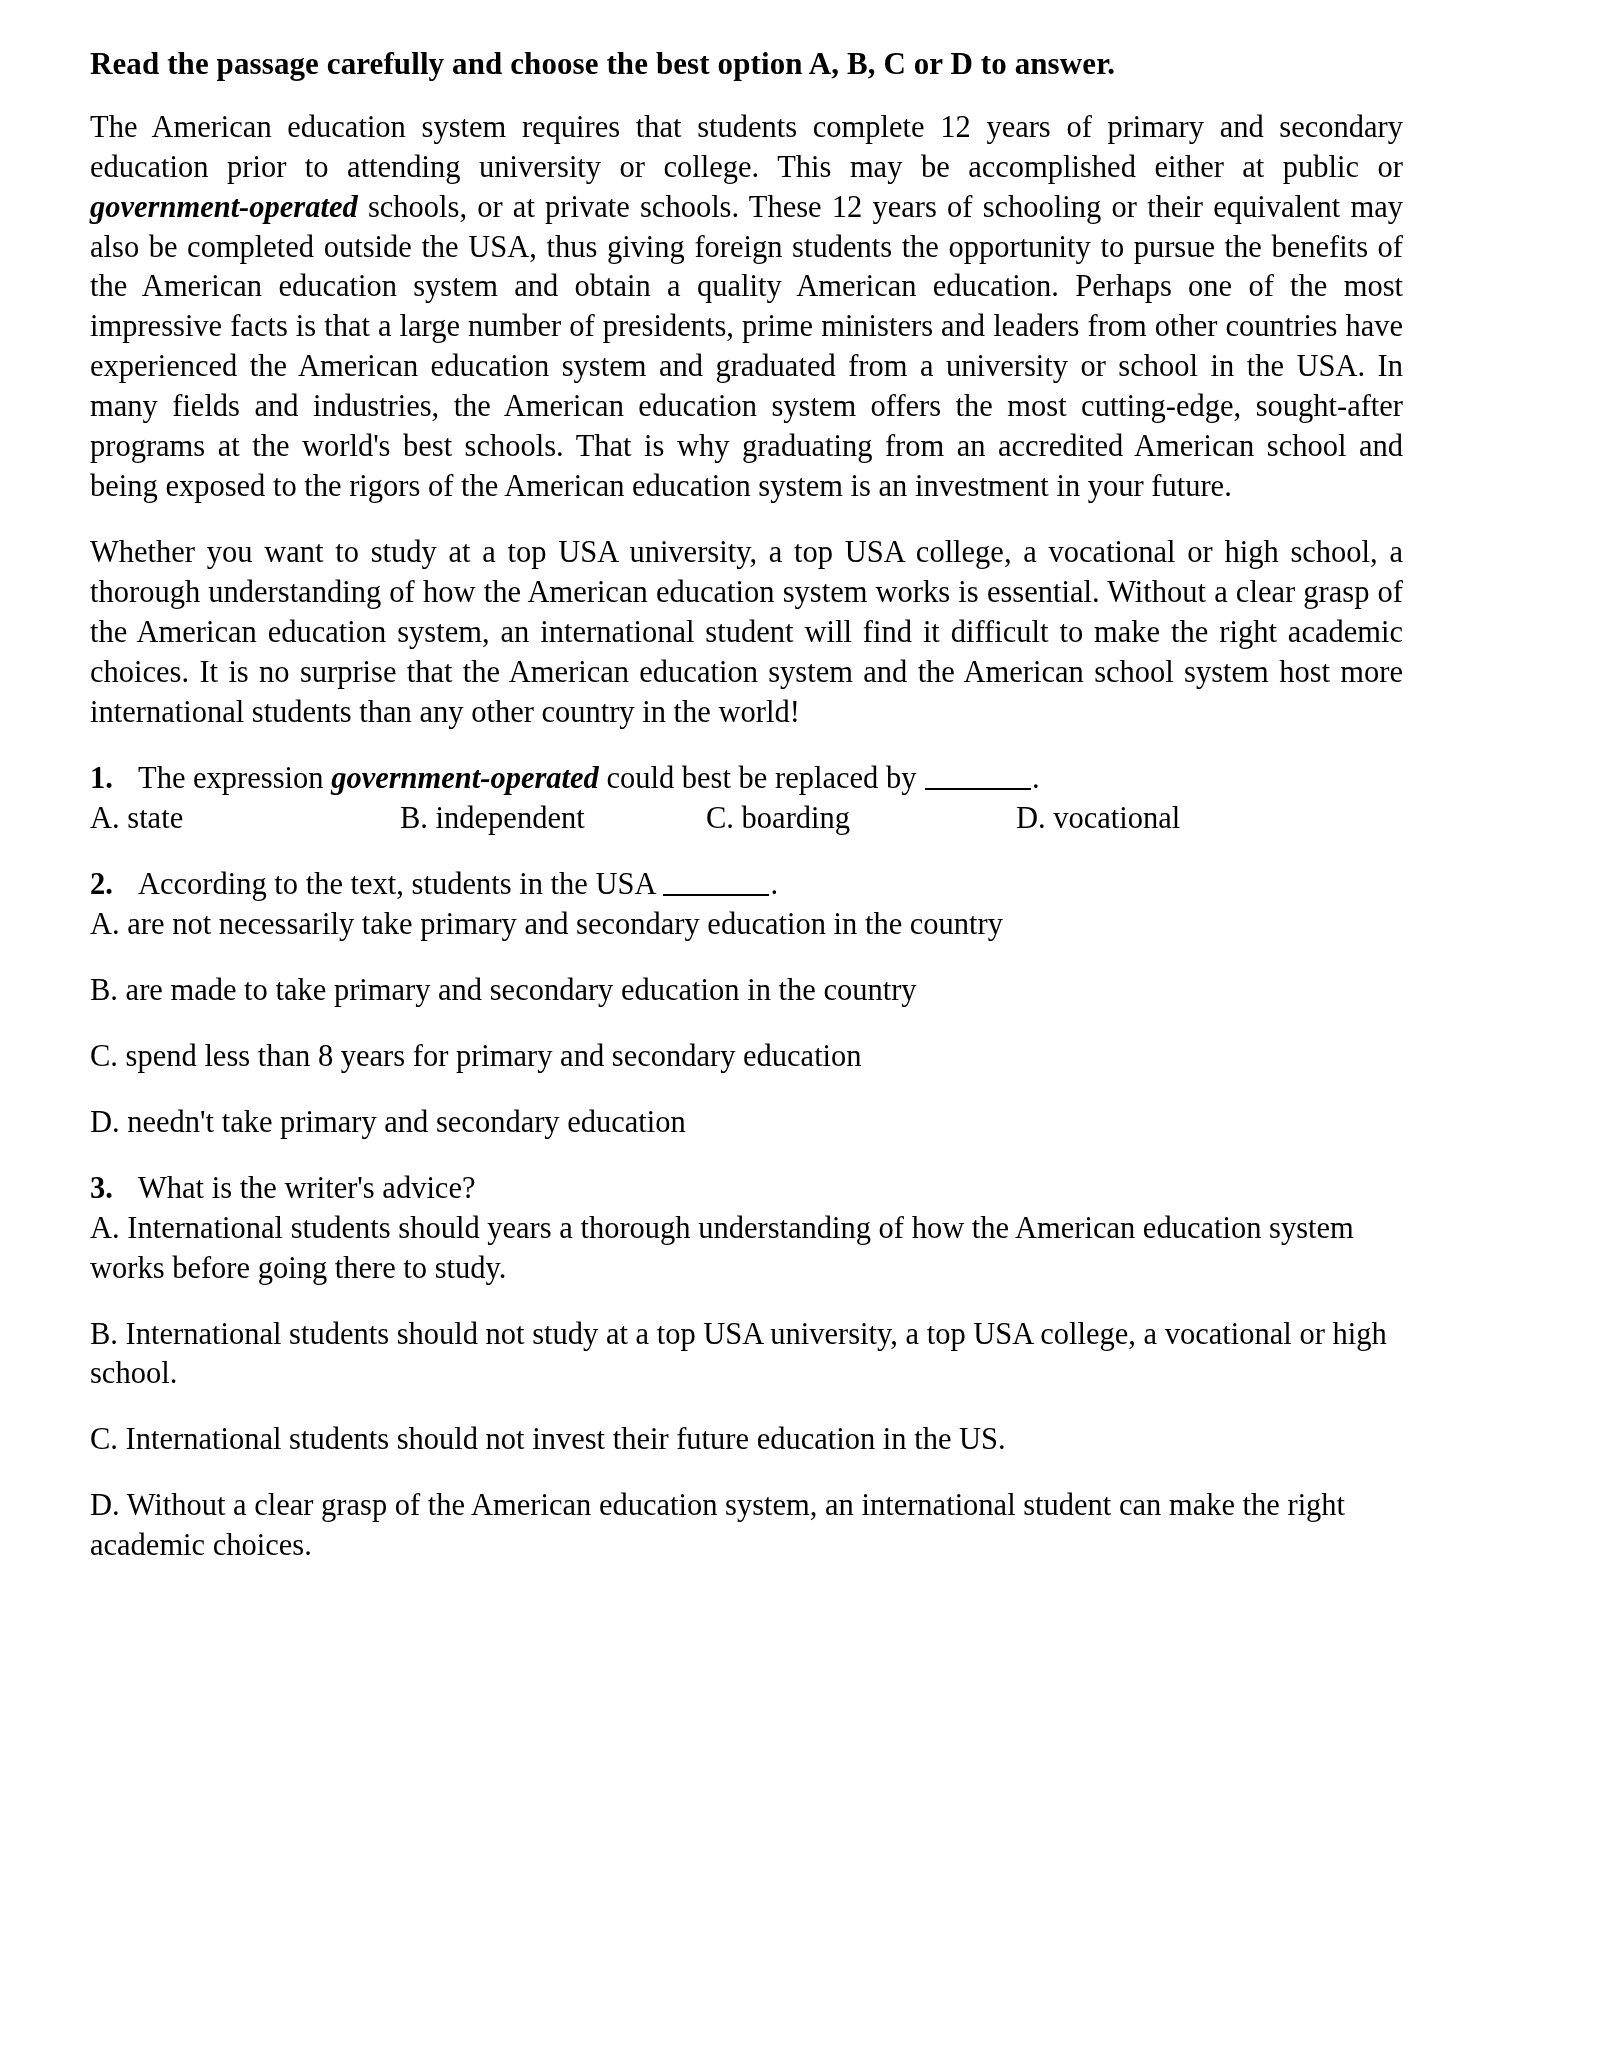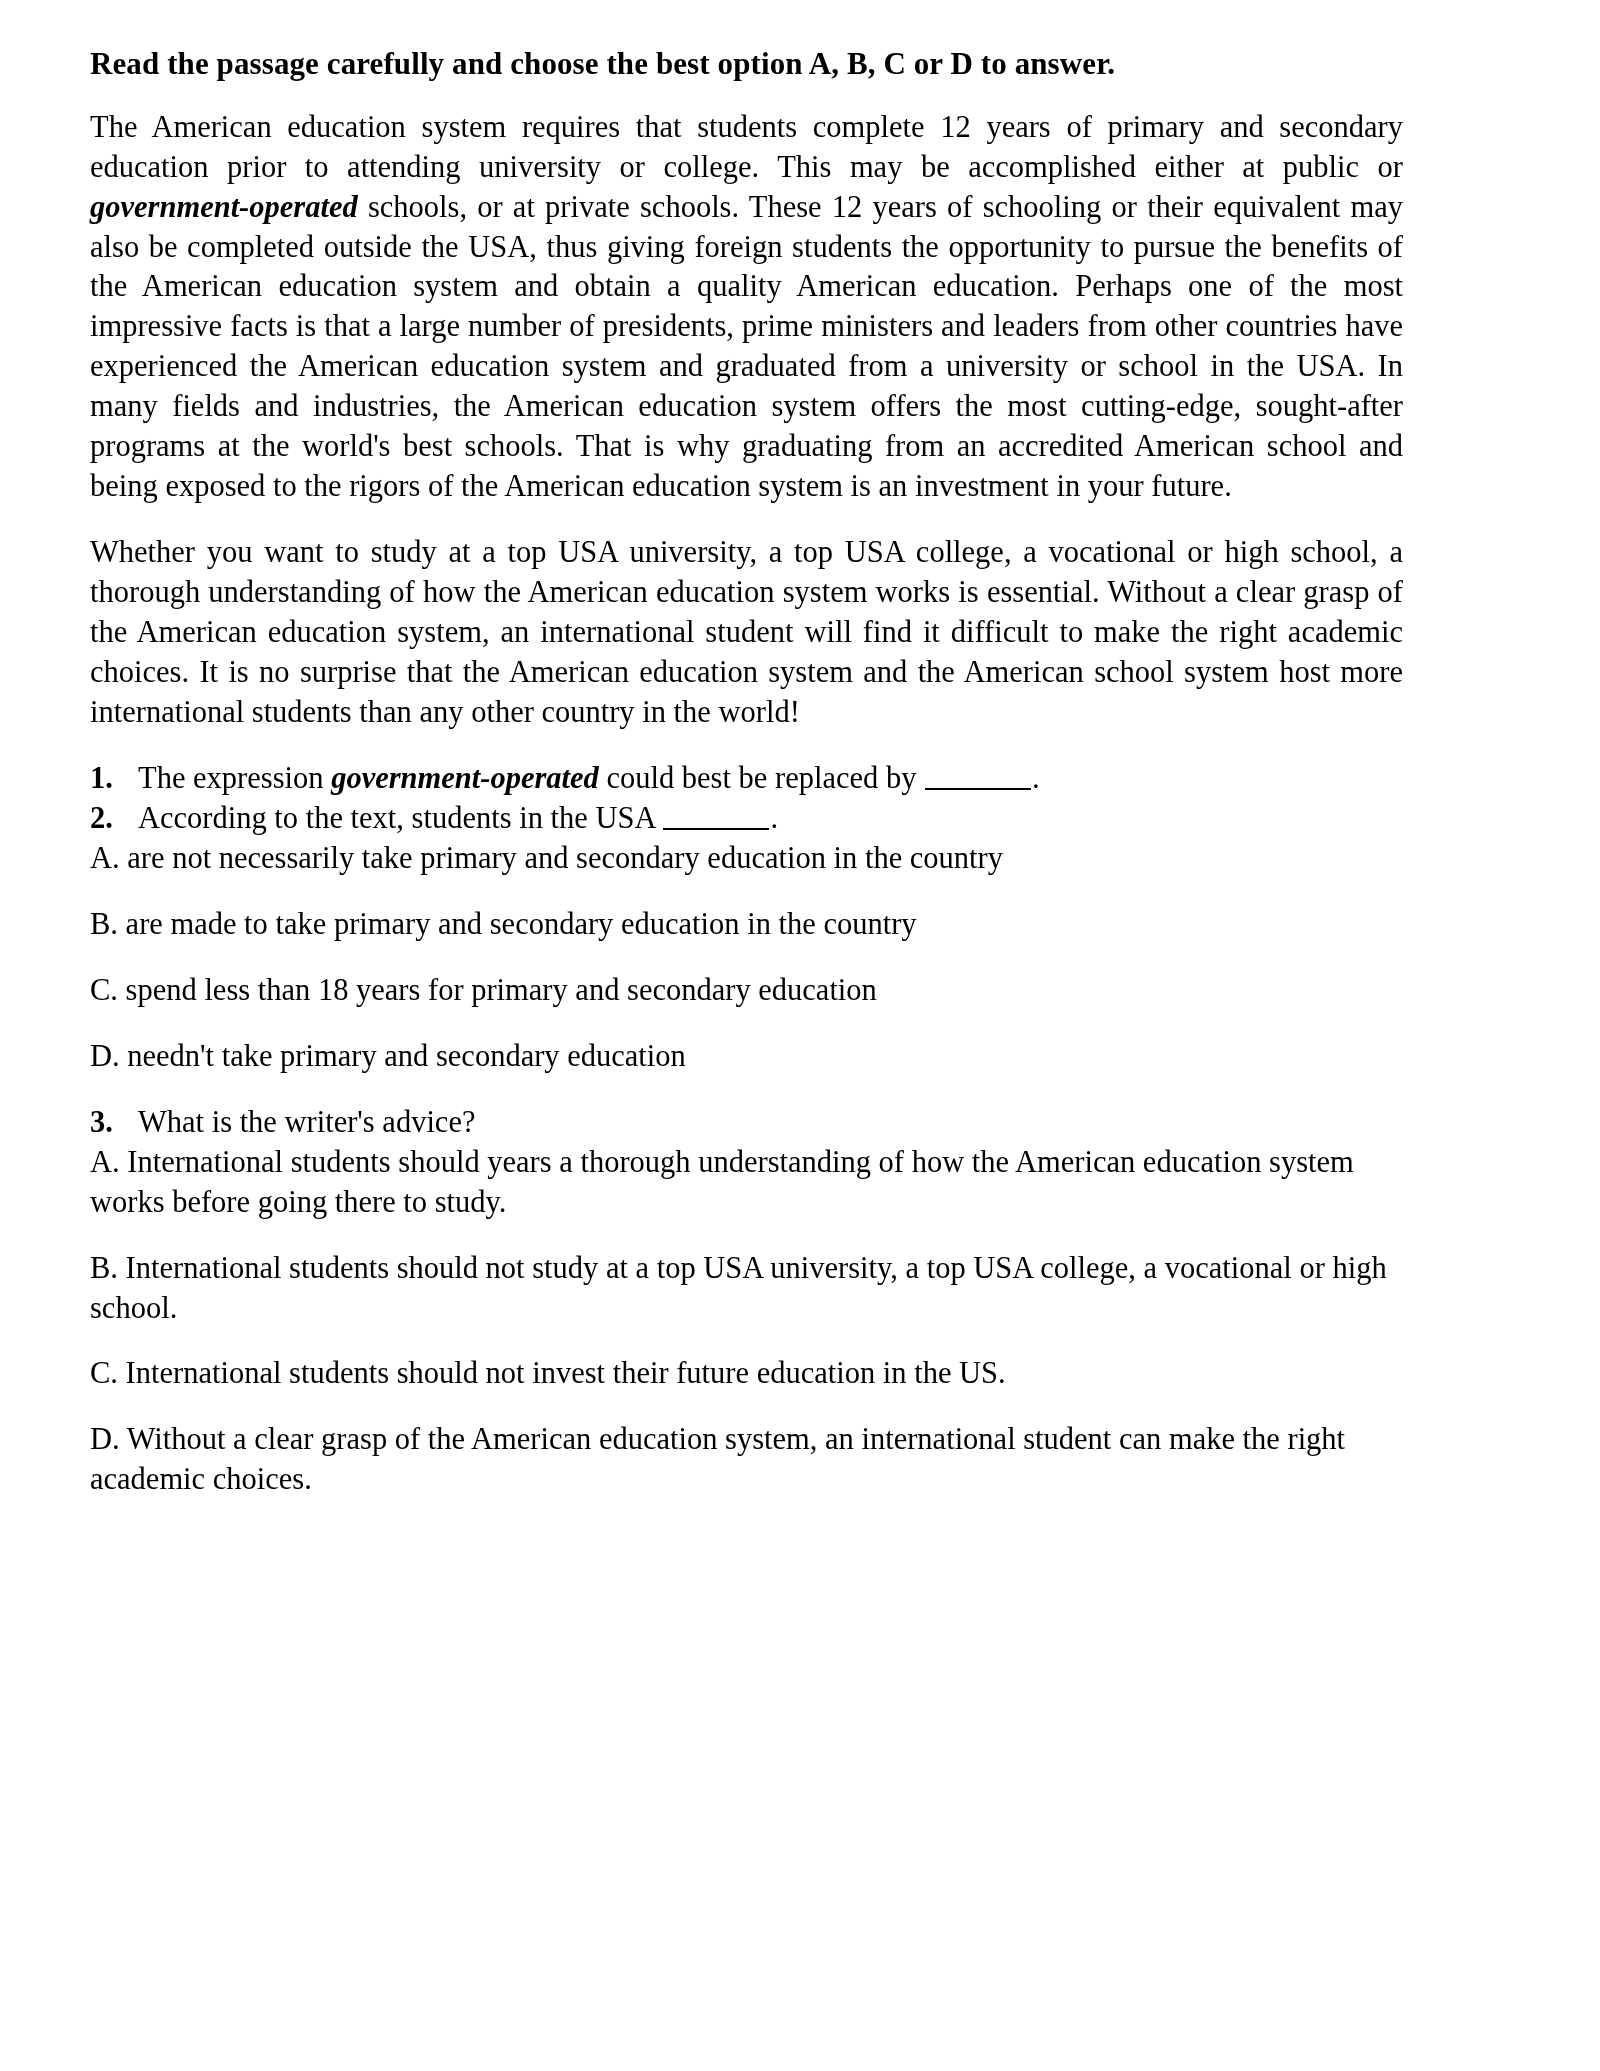--- a/index.html
+++ b/index.html
@@ -96,27 +96,33 @@
   <h1 class="heading">Read the passage carefully and choose the best option A, B, C or D to answer.</h1>
 
   <p class="passage"><span>The American education system requires that students complete 12 years of primary and secondary education prior to attending university or college. This may be accomplished either at public or </span><span class="bolditalic">government-operated</span><span> schools, or at private schools. These 12 years of schooling or their equivalent may also be completed outside the USA, thus giving foreign students the opportunity to pursue the benefits of the American education system and obtain a quality American education. Perhaps one of the most impressive facts is that a large number of presidents, prime ministers and leaders from other countries have experienced the American education system and graduated from a university or school in the USA. In many fields and industries, the American education system offers the most cutting-edge, sought-after programs at the world's best schools. That is why graduating from an accredited American school and being exposed to the rigors of the American education system is an investment in your future.</span></p>
 
   <p class="passage"><span>Whether you want to study at a top USA university, a top USA college, a vocational or high school, a thorough understanding of how the American education system works is essential. Without a clear grasp of the American education system, an international student will find it difficult to make the right academic choices. It is no surprise that the American education system and the American school system host more international students than any other country in the world!</span></p>
 
   <div class="questions">
 
     <div class="qblock">
       <p class="qline"><span class="qnum">1.</span><span>The expression </span><span class="bolditalic">government-operated</span><span> could best be replaced by </span><span class="blank"></span><span>.</span></p>
+      <div class="opts-row">
+        <div class="opt-cell" style="width:310px">A. state</div>
+        <div class="opt-cell" style="width:306px">B. independent</div>
+        <div class="opt-cell" style="width:310px">C. boarding</div>
+        <div class="opt-cell">D. vocational</div>
+      </div>
     </div>
 
     <div class="qblock">
       <p class="qline"><span class="qnum">2.</span><span>According to the text, students in the USA </span><span class="blank"></span><span>.</span></p>
       <p class="opt attached">A. are not necessarily take primary and secondary education in the country</p>
       <p class="opt">B. are made to take primary and secondary education in the country</p>
-      <p class="opt">C. spend less than 18 years for primary and secondary education</p>
+      <p class="opt">C. spend less than 8 years for primary and secondary education</p>
       <p class="opt">D. needn't take primary and secondary education</p>
     </div>
 
     <div class="qblock">
       <p class="qline"><span class="qnum">3.</span><span>What is the writer's advice?</span></p>
       <p class="opt attached">A. International students should years a thorough understanding of how the American education system works before going there to study.</p>
       <p class="opt">B. International students should not study at a top USA university, a top USA college, a vocational or high school.</p>
       <p class="opt">C. International students should not invest their future education in the US.</p>
       <p class="opt">D. Without a clear grasp of the American education system, an international student can make the right academic choices.</p>
     </div>

